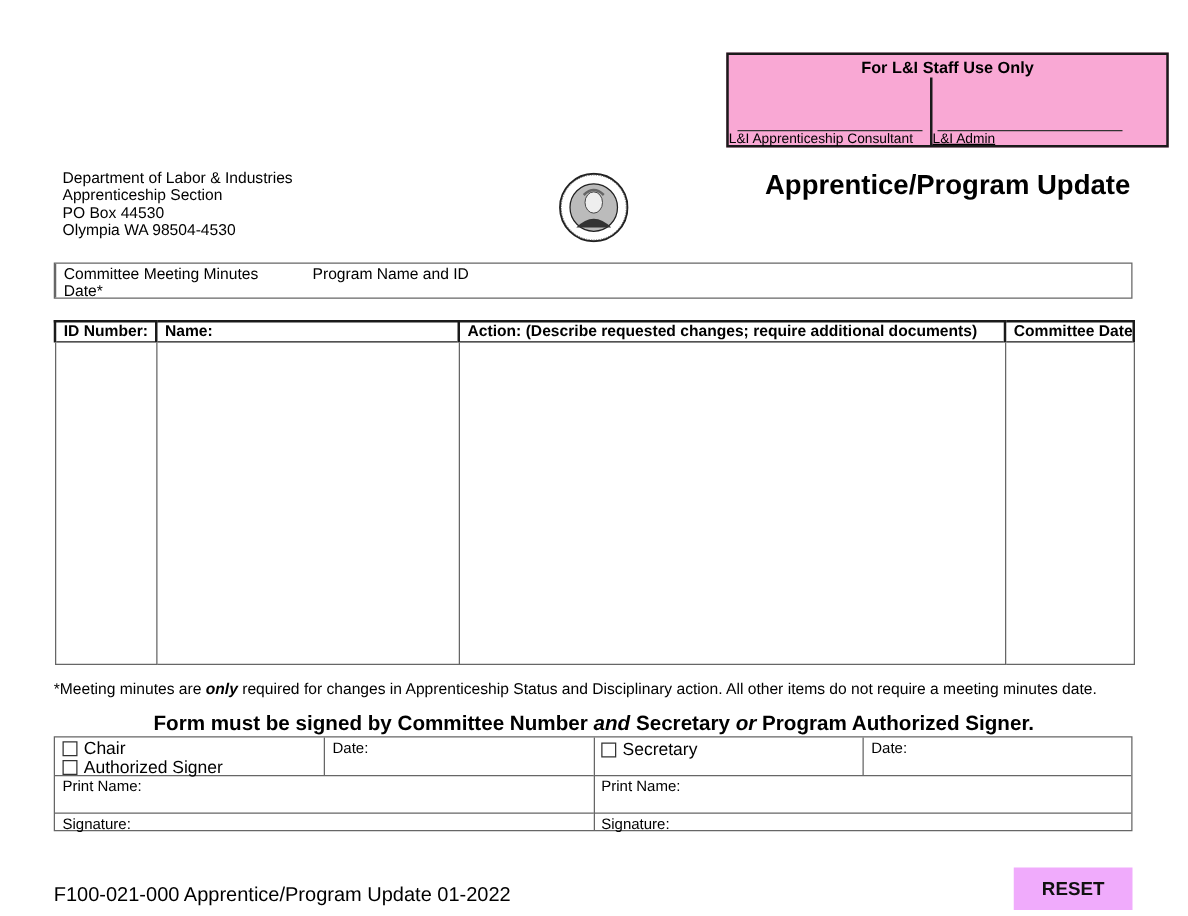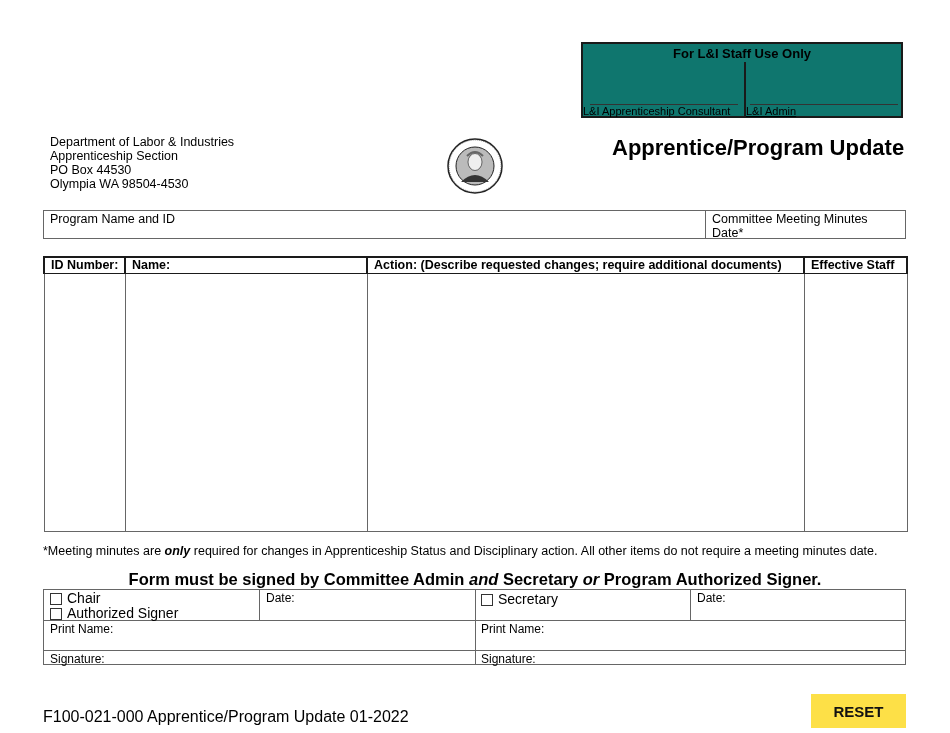--- a/index.html
+++ b/index.html
@@ -4,22 +4,22 @@
 <style>
   html, body { margin: 0; padding: 0; background: #ffffff; }
   body {
     width: 950px; height: 733px; position: relative; overflow: hidden;
     font-family: "Liberation Sans", sans-serif; color: #000;
   }
   .abs { position: absolute; }
 
   
   .staff-box {
-    left: 581px; top: 42px; width: 322px; height: 76px;
-    border: 2px solid #1a1a1a; background: #0f766e; box-sizing: border-box;
+    left: 581px; top: 42px; width: 354px; height: 76px;
+    border: 2px solid #1a1a1a; background: #f9a8d4; box-sizing: border-box;
   }
   .staff-title {
     position: absolute; left: 0; right: 0; top: 2px; text-align: center;
     font-weight: bold; font-size: 13px;
   }
   .staff-divider {
     position: absolute; left: 161px; top: 18px; bottom: 0; width: 2px; background: #1a1a1a;
   }
   .staff-line { position: absolute; height: 1px; background: #333; top: 60px; }
   .staff-label { position: absolute; font-size: 11px; top: 61px; text-align: left; }
@@ -72,21 +72,21 @@
   .sig-row { position: absolute; left: 0; right: 0; box-sizing: border-box; }
   .sig-label { font-size: 12px; position: absolute; left: 6px; top: 1px; }
   .check-row { display: flex; align-items: center; font-size: 14px; line-height: 15px; }
   .checkbox {
     width: 12px; height: 12px; border: 1px solid #333; background: #fff;
     margin-right: 5px; box-sizing: border-box; display: inline-block;
   }
 
   .footer-code { left: 43px; top: 708px; font-size: 16px; }
   .reset-btn {
-    left: 811px; top: 694px; width: 95px; height: 34px; background: #fde047;
+    left: 811px; top: 694px; width: 95px; height: 34px; background: #f0abfc;
     border: none; font-family: "Liberation Sans", sans-serif; font-weight: bold; font-size: 15px;
     color: #111; cursor: pointer;
   }
 </style>
 </head>
 <body>
 
 <div class="abs staff-box">
   <div class="staff-title">For L&amp;I Staff Use Only</div>
   <div class="staff-divider"></div>
@@ -110,59 +110,59 @@
     <circle cx="28" cy="28" r="19" fill="#bbb" stroke="#222" stroke-width="1"></circle>
     <ellipse cx="28" cy="24" rx="7" ry="8.5" fill="#eee" stroke="#333" stroke-width="0.7"></ellipse>
     <path d="M14 44 Q28 30 42 44 Z" fill="#333"></path>
     <path d="M20 18 Q28 10 36 18" fill="none" stroke="#666" stroke-width="2"></path>
   </svg>
 </div>
 
 <div class="abs title">Apprentice/Program Update</div>
 
 <div class="abs program-row">
+  <div class="program-cell program-date">
+    <span>Committee Meeting Minutes Date*</span>
+  </div>
   <div class="program-cell program-name">
     <span>Program Name and ID</span>
-  </div>
-  <div class="program-cell program-date">
-    <span>Committee Meeting Minutes Date*</span>
   </div>
 </div>
 
 <table class="abs main-table">
   <colgroup>
     <col style="width:81px">
       <col style="width:242px">
       <col style="width:437px">
       <col style="width:103px">
   </colgroup>
   <thead>
     <tr>
       <th>ID Number:</th>
       <th>Name:</th>
       <th>Action: (Describe requested changes; require additional documents)</th>
-      <th>Effective Staff</th>
+      <th>Committee Date</th>
     </tr>
   </thead>
   <tbody>
     <tr style="height:258px;">
       <td><textarea class="cell-input" style=""></textarea></td>
       <td><textarea class="cell-input" style=""></textarea></td>
       <td><textarea class="cell-input" style=""></textarea></td>
       <td><textarea class="cell-input" style=""></textarea></td>
     </tr>
   </tbody>
 </table>
 
 <div class="abs note">
   <span>*Meeting minutes are </span><b><i>only</i></b><span> required for changes in Apprenticeship Status and Disciplinary action. All other items do not require a meeting minutes date.</span>
 </div>
 
 <div class="abs sign-heading">
-  <span>Form must be signed by Committee Admin </span><i>and</i><span> Secretary </span><i>or</i><span> Program Authorized Signer.</span>
+  <span>Form must be signed by Committee Number </span><i>and</i><span> Secretary </span><i>or</i><span> Program Authorized Signer.</span>
 </div>
 
 <div class="abs sig-grid">
 
   <div class="sig-col" style="left:0;width:431px;border-right:1px solid #666;">
     <div class="sig-row" style="top:0;height:31px;border-bottom:1px solid #666;">
       <div style="position:absolute;left:6px;top:1px;width:208px;">
         <div class="check-row">
           <span class="checkbox"></span>
           <span>Chair</span>

